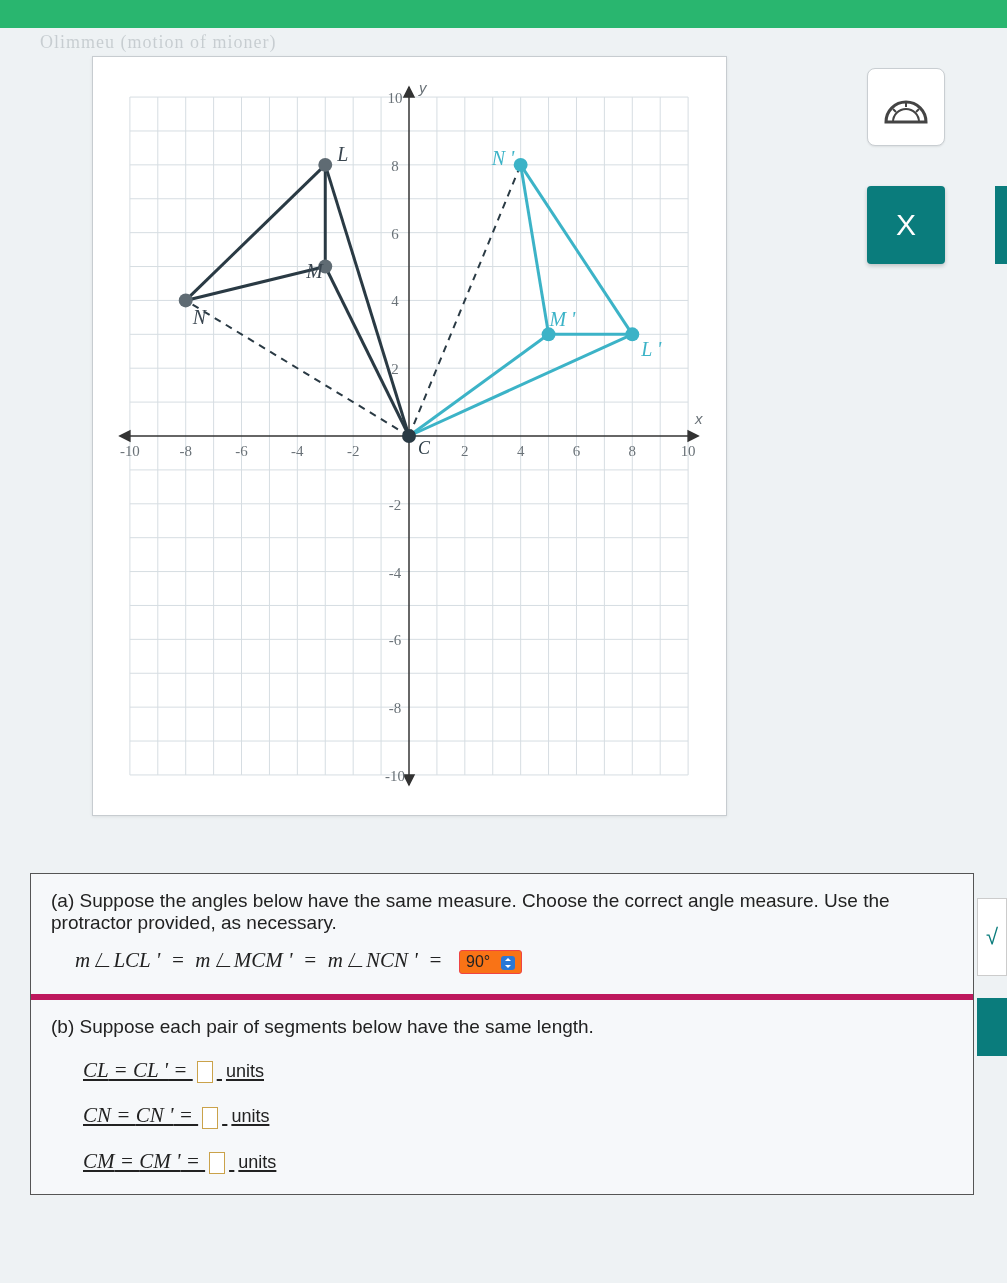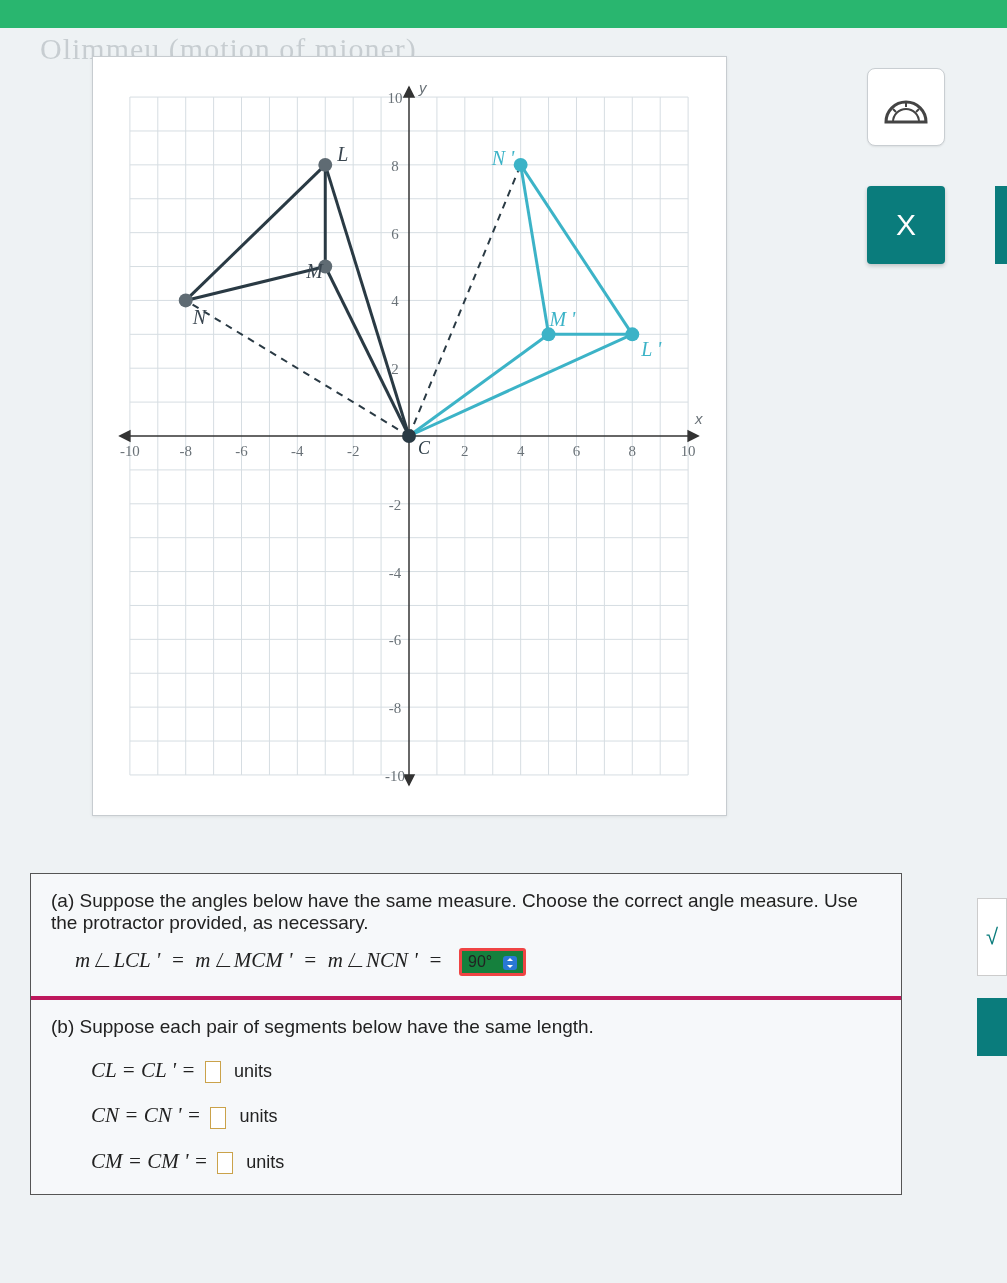--- a/index.html
+++ b/index.html
@@ -34,47 +34,47 @@
     height: 760px;
     background: #fff;
     border: 1px solid #c7ccd0;
     box-shadow: 0 1px 3px rgba(0,0,0,0.08);
   }
   .graph-svg { width: 100%; height: 100%; display:block; }
   .question-box {
     position: absolute;
     left: 30px;
     top: 845px;
-    width: 872px;
+    width: 944px;
     border: 1px solid #555;
     background: #f6f8fa;
     font-size: 19px;
     color: #222;
   }
   .part {
     padding: 16px 20px 20px 20px;
   }
-  .part + .part { border-top: 4px solid #be185d; }
+  .part + .part { border-top: 6px solid #be185d; }
   .part-label { display:inline; }
   .eqline { margin-top: 14px; margin-left: 24px; font-style: italic; font-family: Georgia, 'Times New Roman', serif; font-size: 21px; }
   .angle { display:inline-block; width:16px; height:16px; position:relative; margin-right:2px; }
   .angle::before {
     content:"";
     position:absolute;
     left:0; bottom:0;
     width:13px; height:13px;
     border-left:1.5px solid #222;
     border-bottom:1.5px solid #222;
     transform: skewX(-25deg);
     transform-origin: bottom left;
   }
   .selbox {
     display:inline-block;
-    background:#15803d;
-    border:3px solid #ef4444;
+    background:#f97316;
+    border:1px solid #ef4444;
     border-radius:3px;
     padding:2px 6px;
     font-style: normal;
     font-family: Verdana, Arial, sans-serif;
     font-size:16px;
     vertical-align: middle;
     margin-left:6px;
   }
   .selbox .spin {
     display:inline-block;
@@ -96,21 +96,21 @@
   .selbox .spin::before { top:2px; border-bottom:3px solid #fff; }
   .selbox .spin::after  { bottom:2px; border-top:3px solid #fff; }
   .blank {
     display:inline-block;
     width:16px; height:22px;
     border:1px solid #caa24a;
     background:#fff;
     vertical-align: middle;
     margin: 0 4px;
   }
-  .b-line { margin-top:20px; margin-left:40px; font-style: italic; font-family: Georgia, 'Times New Roman', serif; font-size: 21px; }
+  .b-line { margin-top:20px; margin-left:32px; font-style: italic; font-family: Georgia, 'Times New Roman', serif; font-size: 21px; text-decoration: underline; }
   .tool-btn {
     position:absolute;
     right:62px;
     top:40px;
     width:78px; height:78px;
     background:#fff;
     border:1px solid #c9ced2;
     border-radius:8px;
     box-shadow:0 1px 2px rgba(0,0,0,0.08);
     cursor:pointer;
@@ -148,21 +148,21 @@
   .side-stub3 {
     position:absolute;
     right:0; top:970px;
     width:30px; height:58px;
     background:#0a7c7c;
   }
   .faint-header {
     position:absolute;
     top:4px; left:40px;
     color: rgba(20,40,50,0.18);
-    font-size:30px;
+    font-size:18px;
     font-family: Georgia, serif;
     letter-spacing:1px;
   }
   .units { font-style: normal; font-family: Verdana, Arial, sans-serif; font-size:18px; margin-left:4px;}
 </style>
 </head>
 <body>
 
 <div class="topbar"></div>
 

